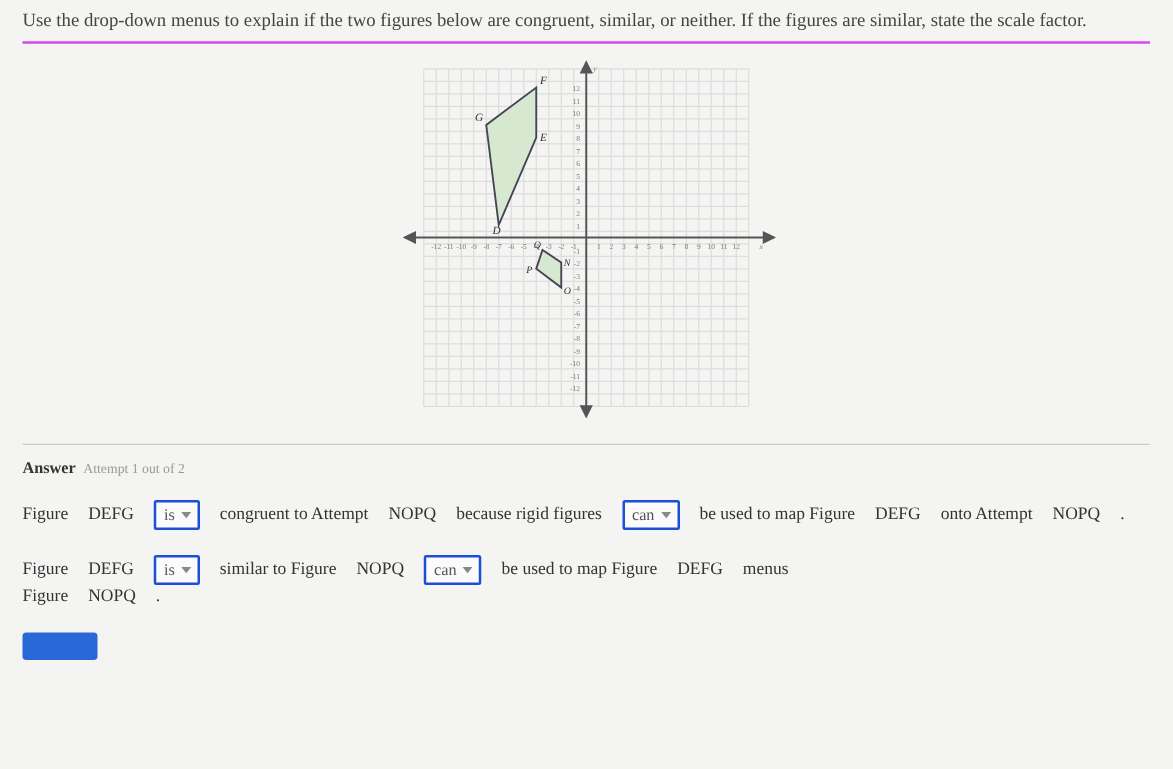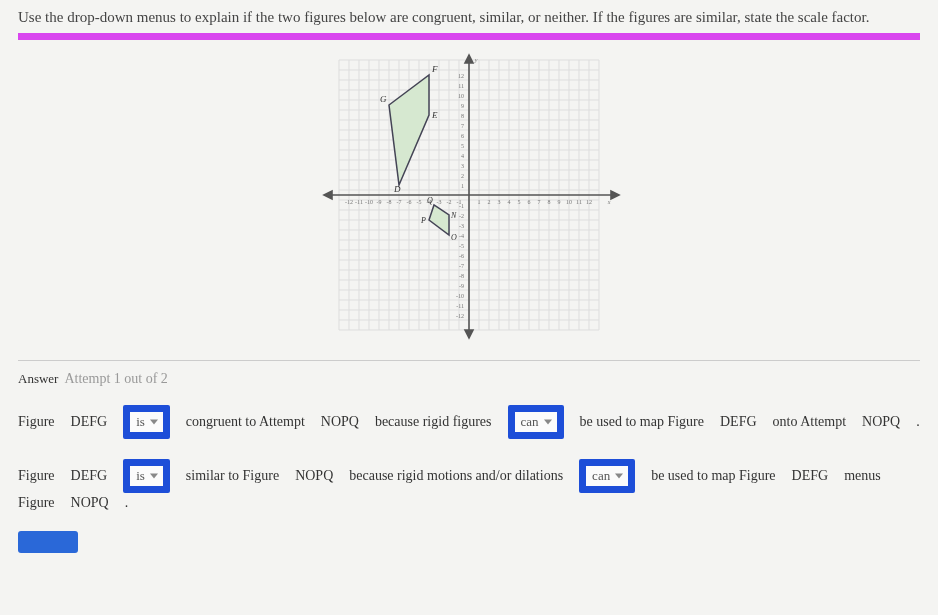--- a/index.html
+++ b/index.html
@@ -13,55 +13,55 @@
     filter: blur(0.6px);
   }
   .page {
     padding: 8px 18px 0 18px;
   }
   .question {
     font-size: 15px;
     color: #444;
     line-height: 1.25;
     padding-bottom: 6px;
-    border-bottom: 7px solid #d946ef;
+    border-bottom: 2px solid #d946ef;
   }
   .graph-wrap {
     display: flex;
     justify-content: center;
     padding: 10px 0 14px 0;
   }
   svg.grid {
     display: block;
   }
   .answer-block {
     border-top: 1px solid #ccc;
     padding-top: 10px;
     margin-top: 6px;
   }
   .answer-head {
     font-size: 13px;
     color: #555;
     margin-bottom: 18px;
   }
-  .answer-head b { font-weight: normal; color:#333; }
-  .answer-sub { color:#999; font-size:14px; margin-left:6px; }
+  .answer-head b { font-weight: bold; color:#333; }
+  .answer-sub { color:#999; font-size:11px; margin-left:6px; }
   .line {
     font-size: 14px;
     color: #333;
     margin-bottom: 20px;
     display: flex;
     align-items: center;
     flex-wrap: wrap;
     gap: 16px;
   }
   .dd {
     display: inline-flex;
     align-items: center;
-    border: 7px solid #1d4ed8;
+    border: 2px solid #1d4ed8;
     background: #fbfbfb;
     padding: 2px 18px 2px 6px;
     font-size: 13px;
     color:#555;
     position: relative;
     min-width: 30px;
     min-height: 20px;
     border-radius: 2px;
   }
   .dd::after {
@@ -260,21 +260,20 @@
       <span>onto Attempt</span>
       <span class="em">NOPQ</span>.
     </div>
 
     <div class="line" style="margin-bottom:2px;">
       <span>Figure</span>
       <span class="em">DEFG</span>
       <span class="dd">is</span>
       <span>similar to Figure</span>
       <span class="em">NOPQ</span>
-      <span>because rigid motions and/or dilations</span>
       <span class="dd">can</span>
       <span>be used to map Figure</span>
       <span class="em">DEFG</span>
       <span>menus</span>
     </div>
     <div class="line" style="margin-top:0;">
       <span>Figure</span>
       <span class="em">NOPQ</span>.
     </div>
 

